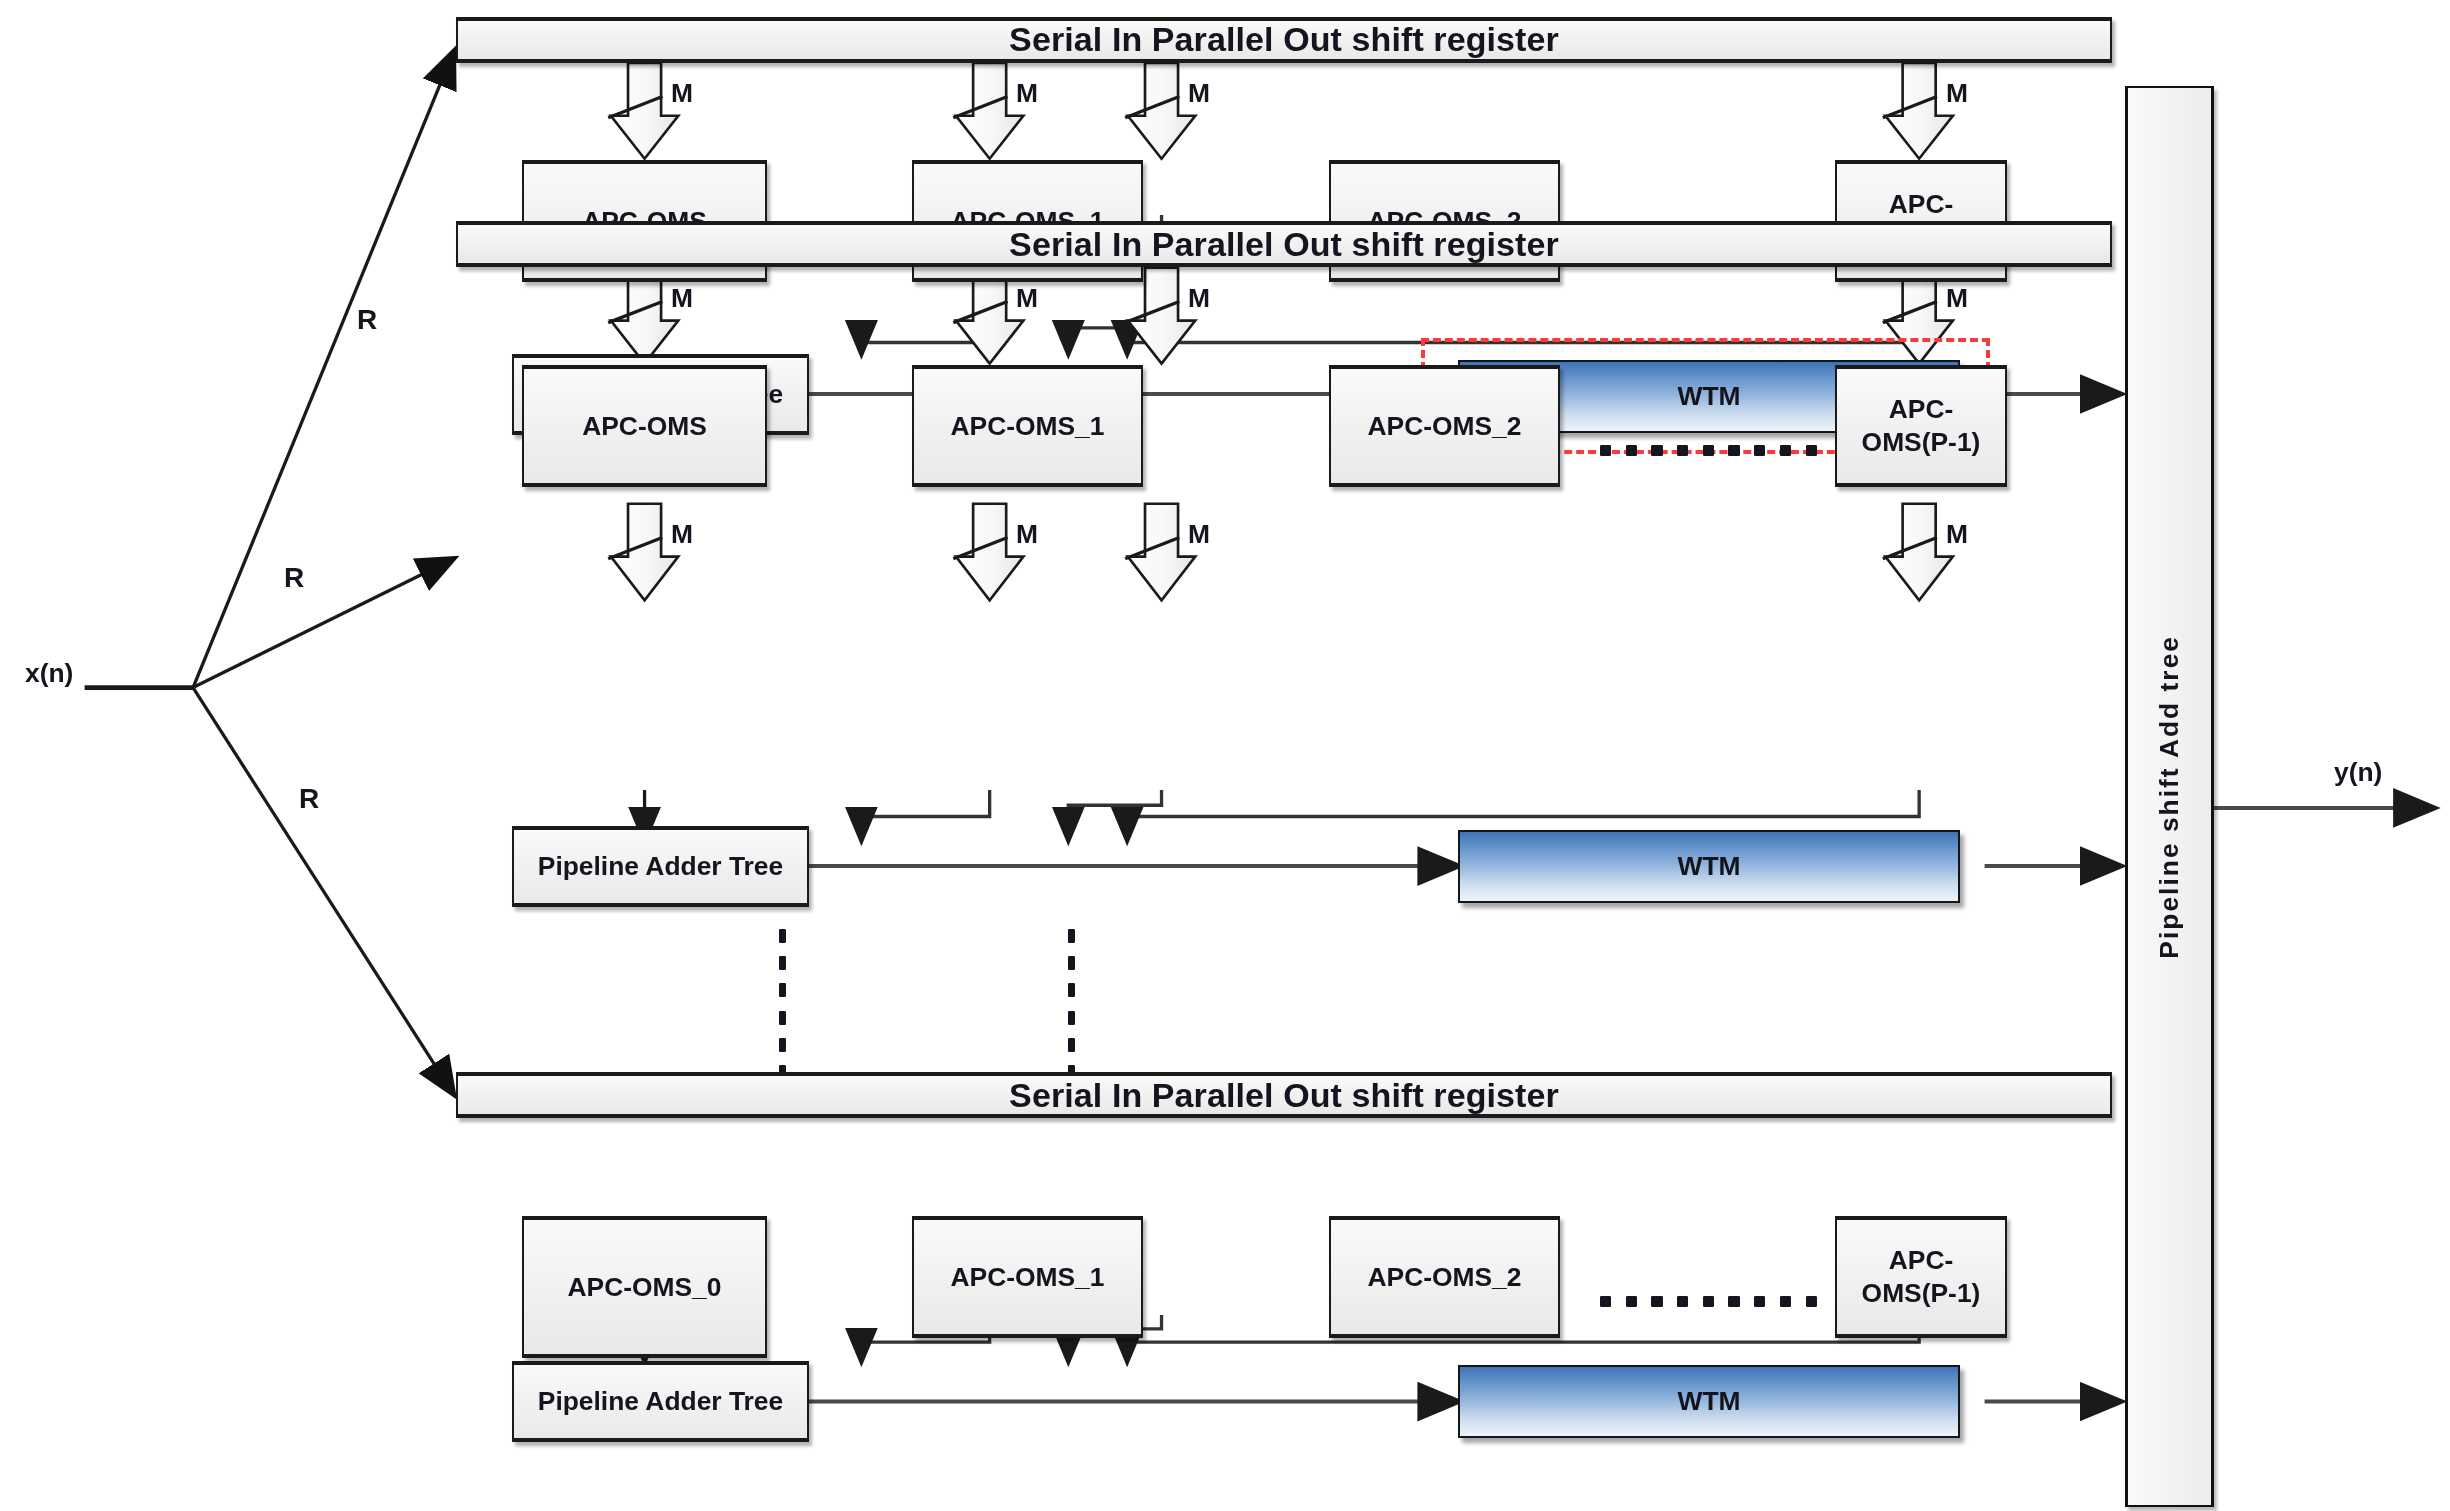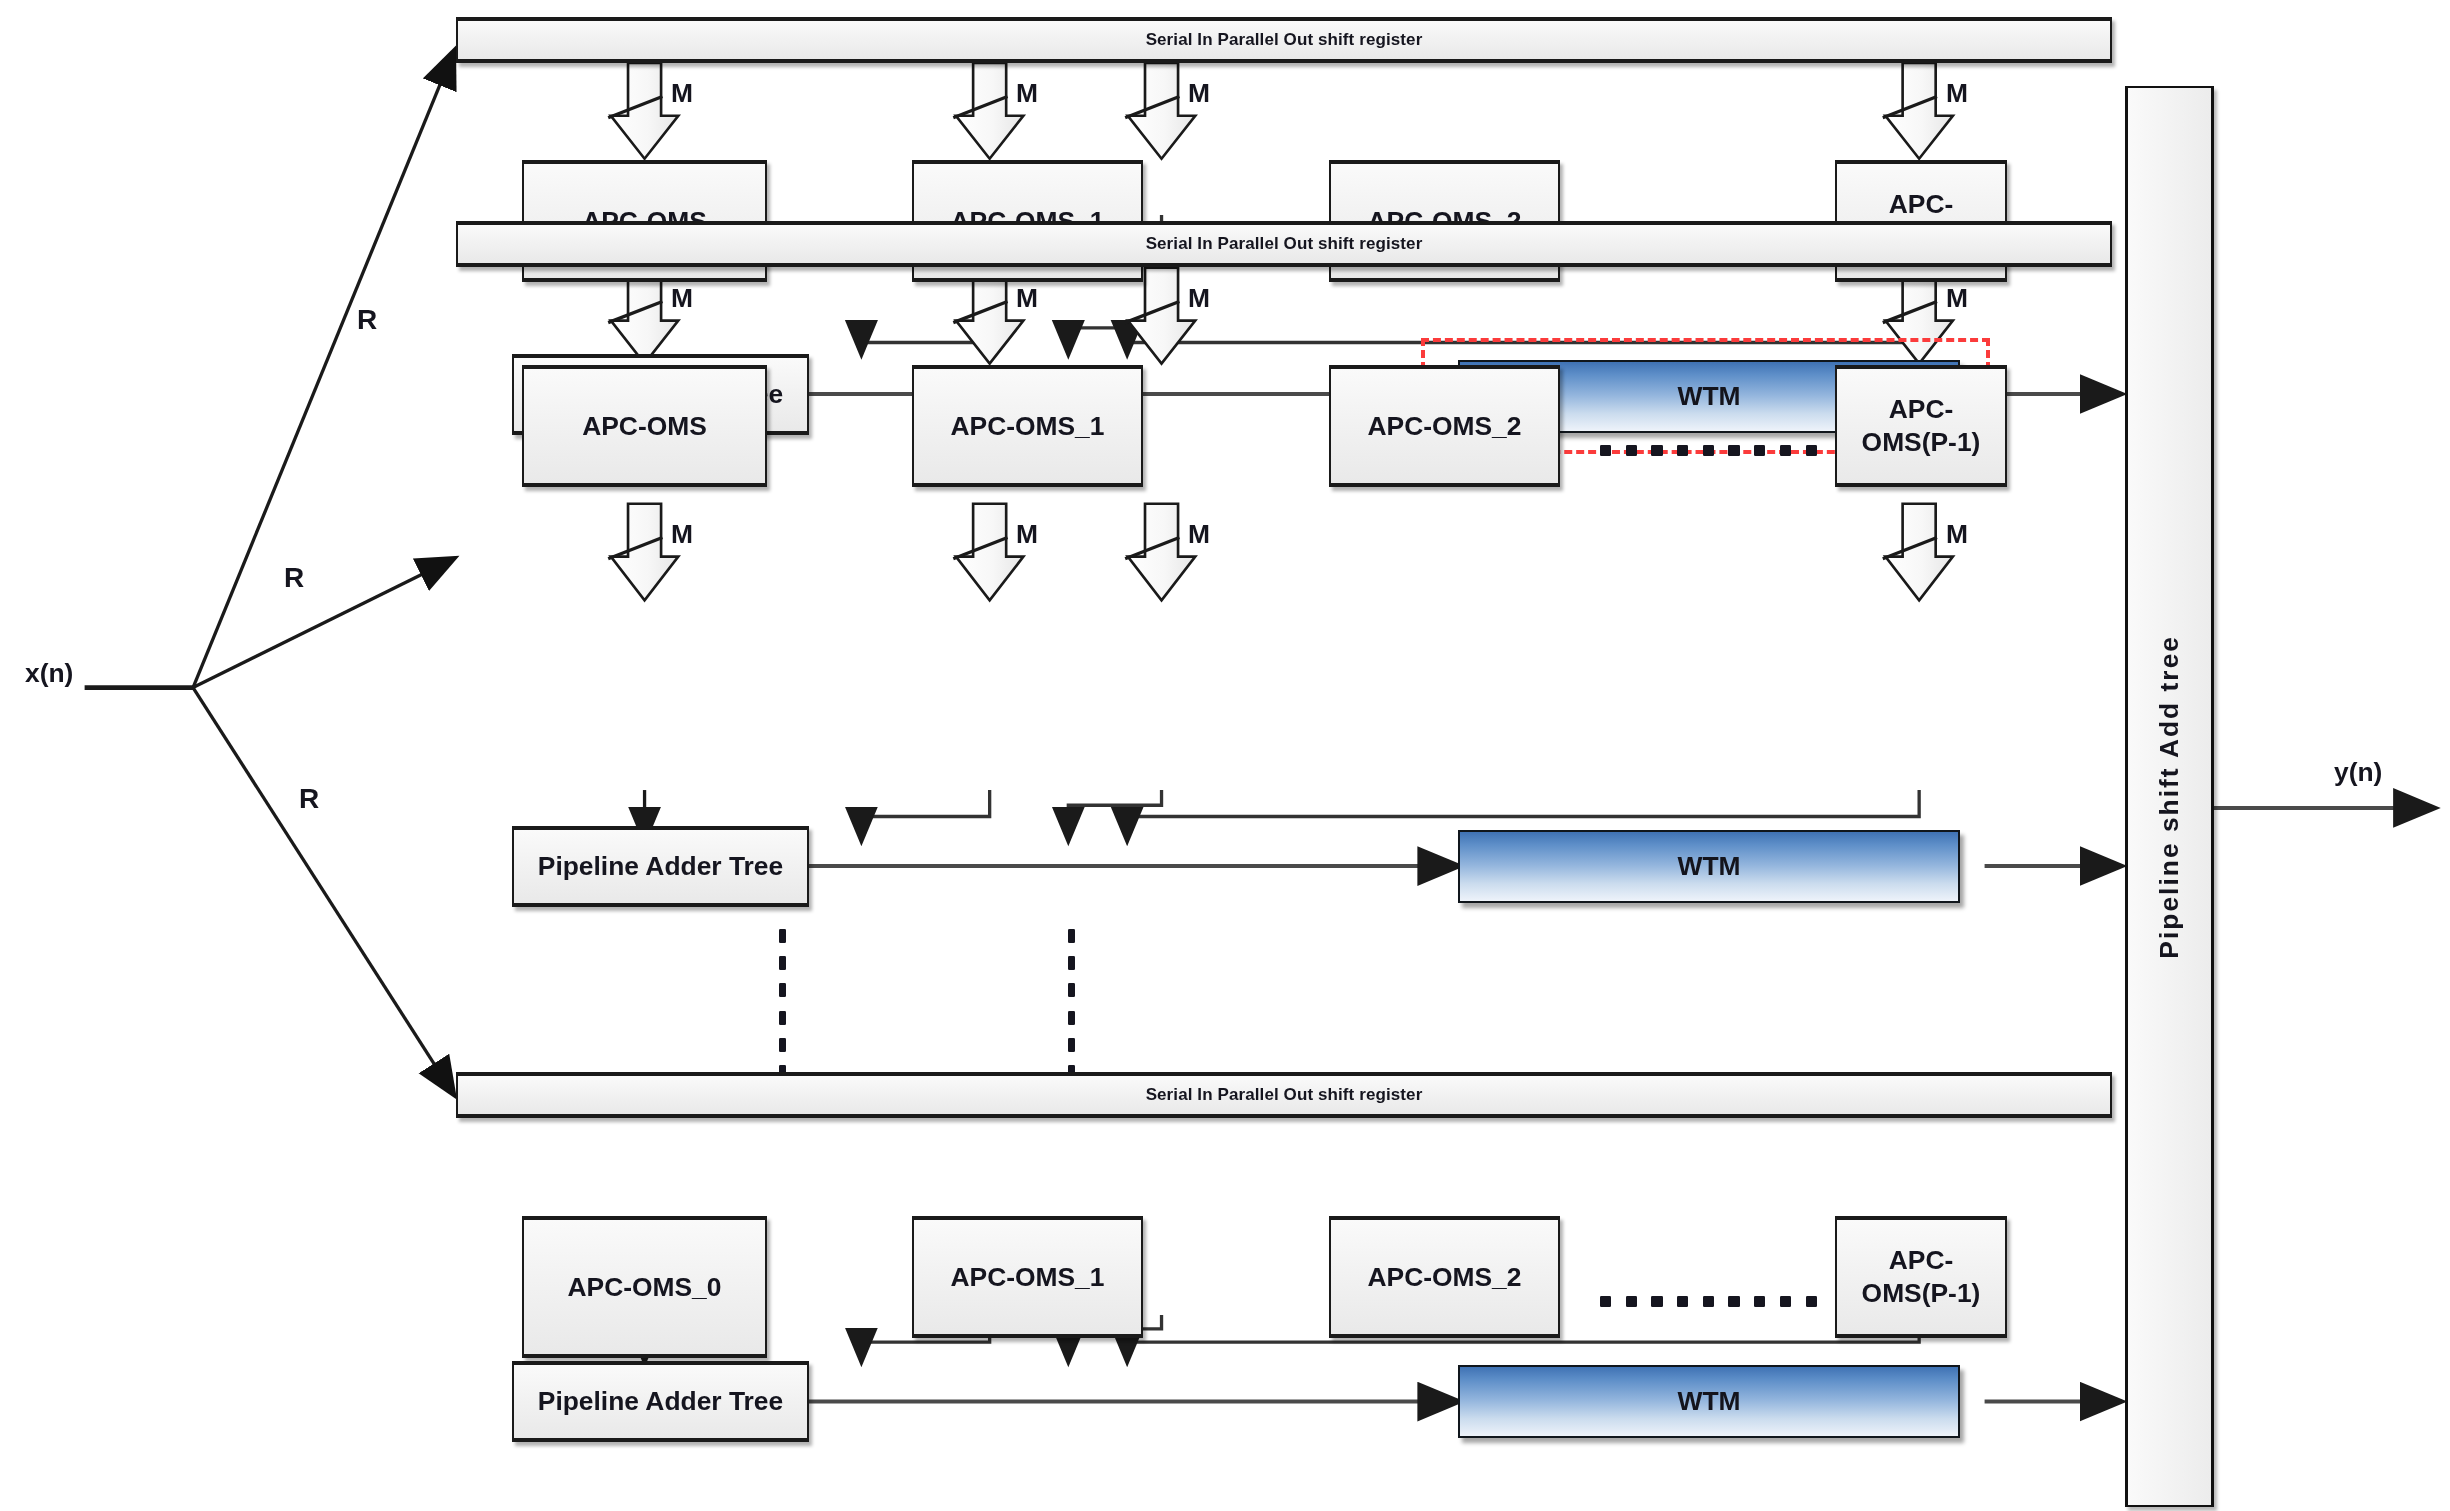--- a/index.html
+++ b/index.html
@@ -8,21 +8,21 @@
   svg.layer{position:absolute;left:0;top:0;width:2450px;height:1512px;pointer-events:none;}
 
   
   .box{position:absolute;box-sizing:border-box;
        background:linear-gradient(180deg,#fafafa 0%,#f2f2f2 45%,#e9e9e9 100%);
        border:2px solid #1a1a1a;
        border-top-width:4.6px;border-bottom-width:4.6px;
        box-shadow:3.3px 4px 3.3px rgba(0,0,0,.30);
        display:flex;align-items:center;justify-content:center;
        color:#15151f;font-weight:bold;text-align:center;line-height:1.25;}
-  .sr{font-size:17px;letter-spacing:0.1px;}
+  .sr{font-size:34px;letter-spacing:0.1px;}
   .apc{font-size:26.4px;}
   .pat{font-size:26.4px;}
 
   
   .wtm{position:absolute;box-sizing:border-box;
        background:linear-gradient(180deg,#3f72b4 0%,#5d8ec8 18%,#93b5dd 48%,#cbdcee 75%,#eef3fa 100%);
        border:2.6px solid #10161c;
        box-shadow:4px 4.6px 4px rgba(0,0,0,.35);
        display:flex;align-items:center;justify-content:center;
        font-size:26.4px;font-weight:bold;color:#14141c;}

